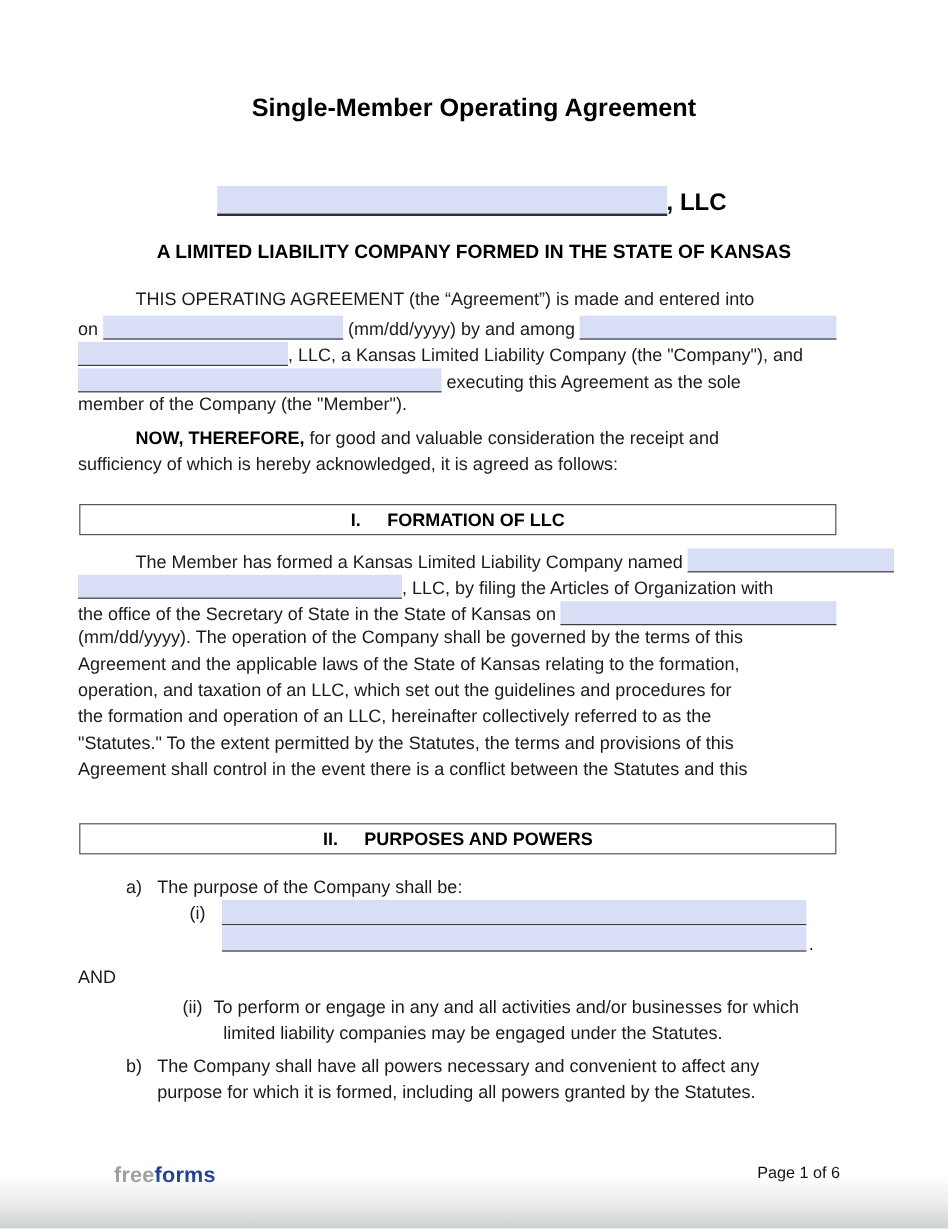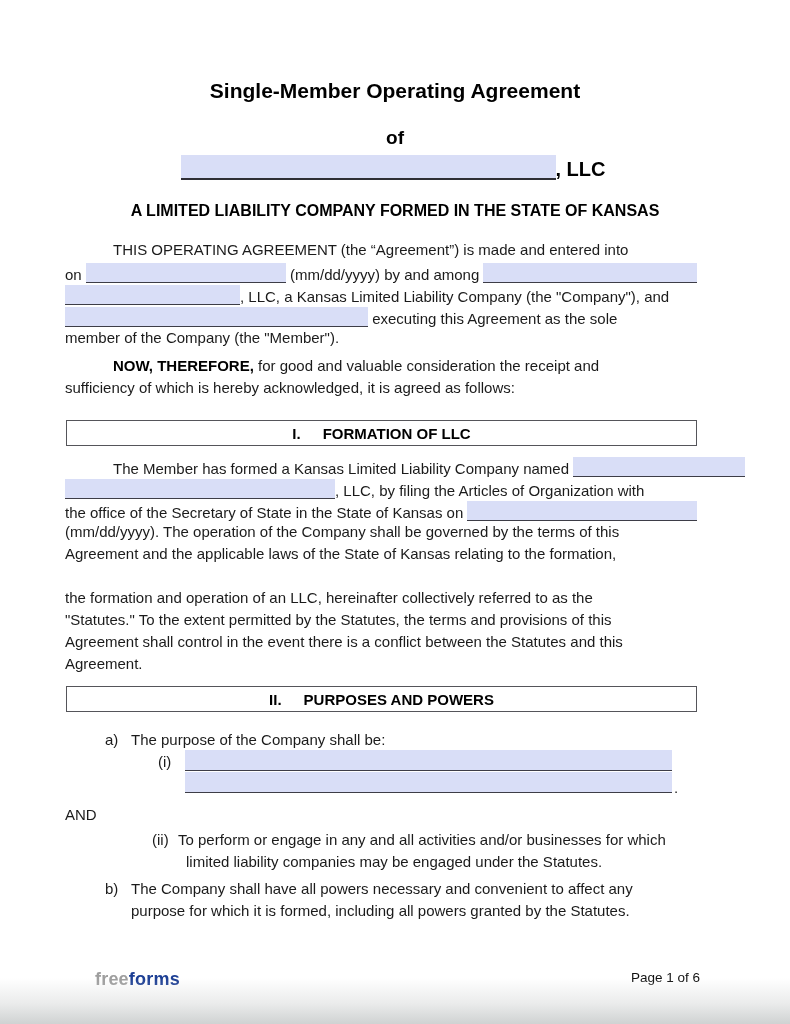--- a/index.html
+++ b/index.html
@@ -45,21 +45,20 @@
     position:absolute;left:0;right:0;top:978px;height:46px;pointer-events:none;
     background:linear-gradient(180deg, rgba(214,214,214,0) 0%, rgba(210,212,212,0.45) 55%, #cfd2d2 100%);
   }
 </style>
 </head>
 <body>
 
 <div class="page">
 
   <div class="title1" style="top:79px">Single-Member Operating Agreement</div>
-  <div class="title2" style="top:127px">of</div>
   <div class="company-line" style="top:155px">
     <span class="blank" style="width:375px"></span>
       <span class="suffix">, LLC</span>
   </div>
   <div class="subtitle" style="top:202px">A LIMITED LIABILITY COMPANY FORMED IN THE STATE OF KANSAS</div>
 
   <div class="line" style="top:241px;left:65px;width:632px;padding-left:48px"><span>THIS OPERATING AGREEMENT (the “Agreement”) is made and entered into</span></div>
   <div class="line" style="top:263px;left:65px;width:632px"><span>on </span><span class="blank" style="width:200px"></span><span> (mm/dd/yyyy) by and among </span><span class="blank grow"></span></div>
   <div class="line" style="top:285px;left:65px;width:632px"><span class="blank" style="width:175px"></span><span>, LLC, a Kansas Limited Liability Company (the "Company"), and</span></div>
   <div class="line" style="top:307px;left:65px;width:632px"><span class="blank" style="width:303px"></span><span> executing this Agreement as the sole</span></div>
@@ -71,24 +70,24 @@
   <div class="section-box" style="top:420px">
     <span>I.</span>
     <span>FORMATION OF LLC</span>
   </div>
 
   <div class="line" style="top:457px;left:65px;width:632px;padding-left:48px"><span>The Member has formed a Kansas Limited Liability Company named </span><span class="blank grow"></span></div>
   <div class="line" style="top:479px;left:65px;width:632px"><span class="blank" style="width:270px"></span><span>, LLC, by filing the Articles of Organization with</span></div>
   <div class="line" style="top:501px;left:65px;width:632px"><span>the office of the Secretary of State in the State of Kansas on </span><span class="blank grow"></span></div>
   <div class="line" style="top:523px;left:65px;width:632px"><span>(mm/dd/yyyy). The operation of the Company shall be governed by the terms of this</span></div>
   <div class="line" style="top:545px;left:65px;width:632px"><span>Agreement and the applicable laws of the State of Kansas relating to the formation,</span></div>
+  <div class="line" style="top:567px;left:65px;width:632px"><span>operation, and taxation of an LLC, which set out the guidelines and procedures for</span></div>
   <div class="line" style="top:589px;left:65px;width:632px"><span>the formation and operation of an LLC, hereinafter collectively referred to as the</span></div>
   <div class="line" style="top:611px;left:65px;width:632px"><span>"Statutes." To the extent permitted by the Statutes, the terms and provisions of this</span></div>
   <div class="line" style="top:633px;left:65px;width:632px"><span>Agreement shall control in the event there is a conflict between the Statutes and this</span></div>
-  <div class="line" style="top:655px;left:65px;width:632px"><span>Agreement.</span></div>
 
   <div class="section-box" style="top:686px">
     <span>II.</span>
     <span>PURPOSES AND POWERS</span>
   </div>
 
   <div class="line" style="top:731px;left:105px"><span class="marker" style="width:26px">a)</span><span>The purpose of the Company shall be:</span></div>
 
   <div class="line" style="top:753px;left:158px"><span>(i)</span></div>
   <div class="blank-abs" style="top:750px;left:185px;width:487px"></div>

